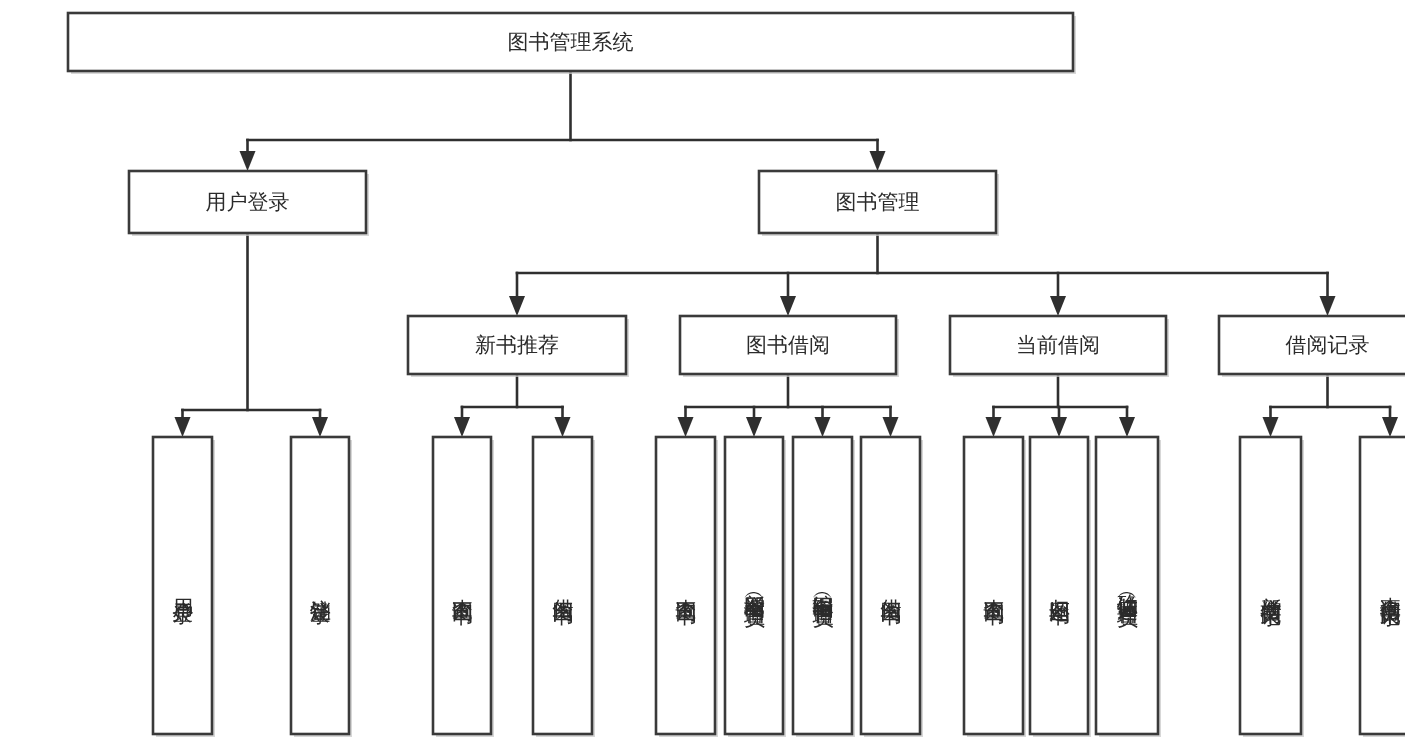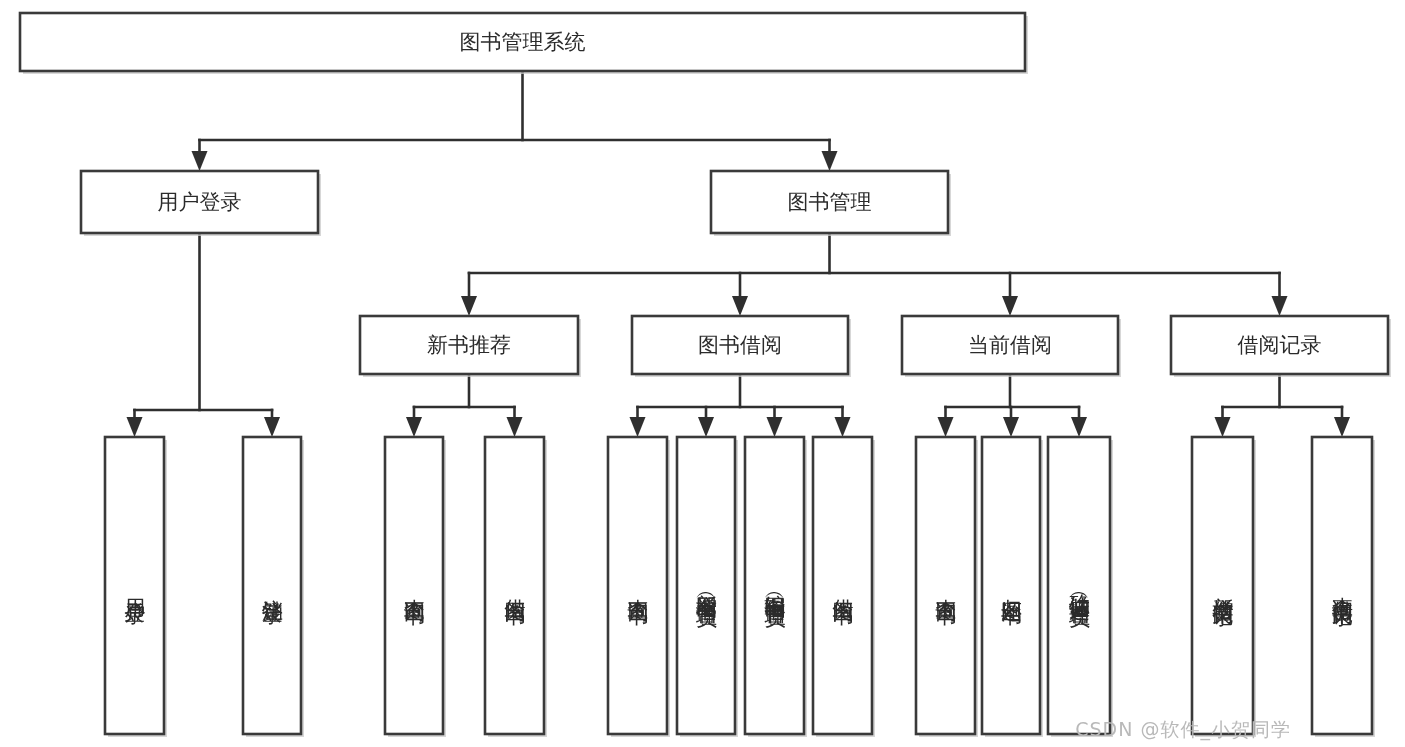--- a/index.html
+++ b/index.html
@@ -11,20 +11,21 @@
     width: 1405px;
     height: 747px;
     overflow: hidden;
     font-family: "DejaVu Sans", "Liberation Sans", sans-serif;
   }
   #diagram-root {
     position: relative;
     width: 1299px;
     height: 747px;
     background: #ffffff;
+    margin-left: 48px;
   }
   svg#flow-svg {
     position: absolute;
     left: 0;
     top: 0;
     width: 1405px;
     height: 747px;
   }
   .node-box {
     fill: #ffffff;
@@ -228,14 +229,13 @@
         <span class="vert-label">确认归还（管理员）</span>
       </div>
       <div class="vert-label-wrap" style="left: 1192px; top: 443px; width: 61px; height: 285px; align-items: center;">
         <span class="vert-label">新增借阅记录</span>
       </div>
       <div class="vert-label-wrap" style="left: 1312px; top: 443px; width: 60px; height: 285px; align-items: center;">
         <span class="vert-label">查询借阅记录</span>
       </div>
     </div>
 
-  <div class="watermark">CSDN @软件_小贺同学</div>
 </div>
 
 </body></html>

